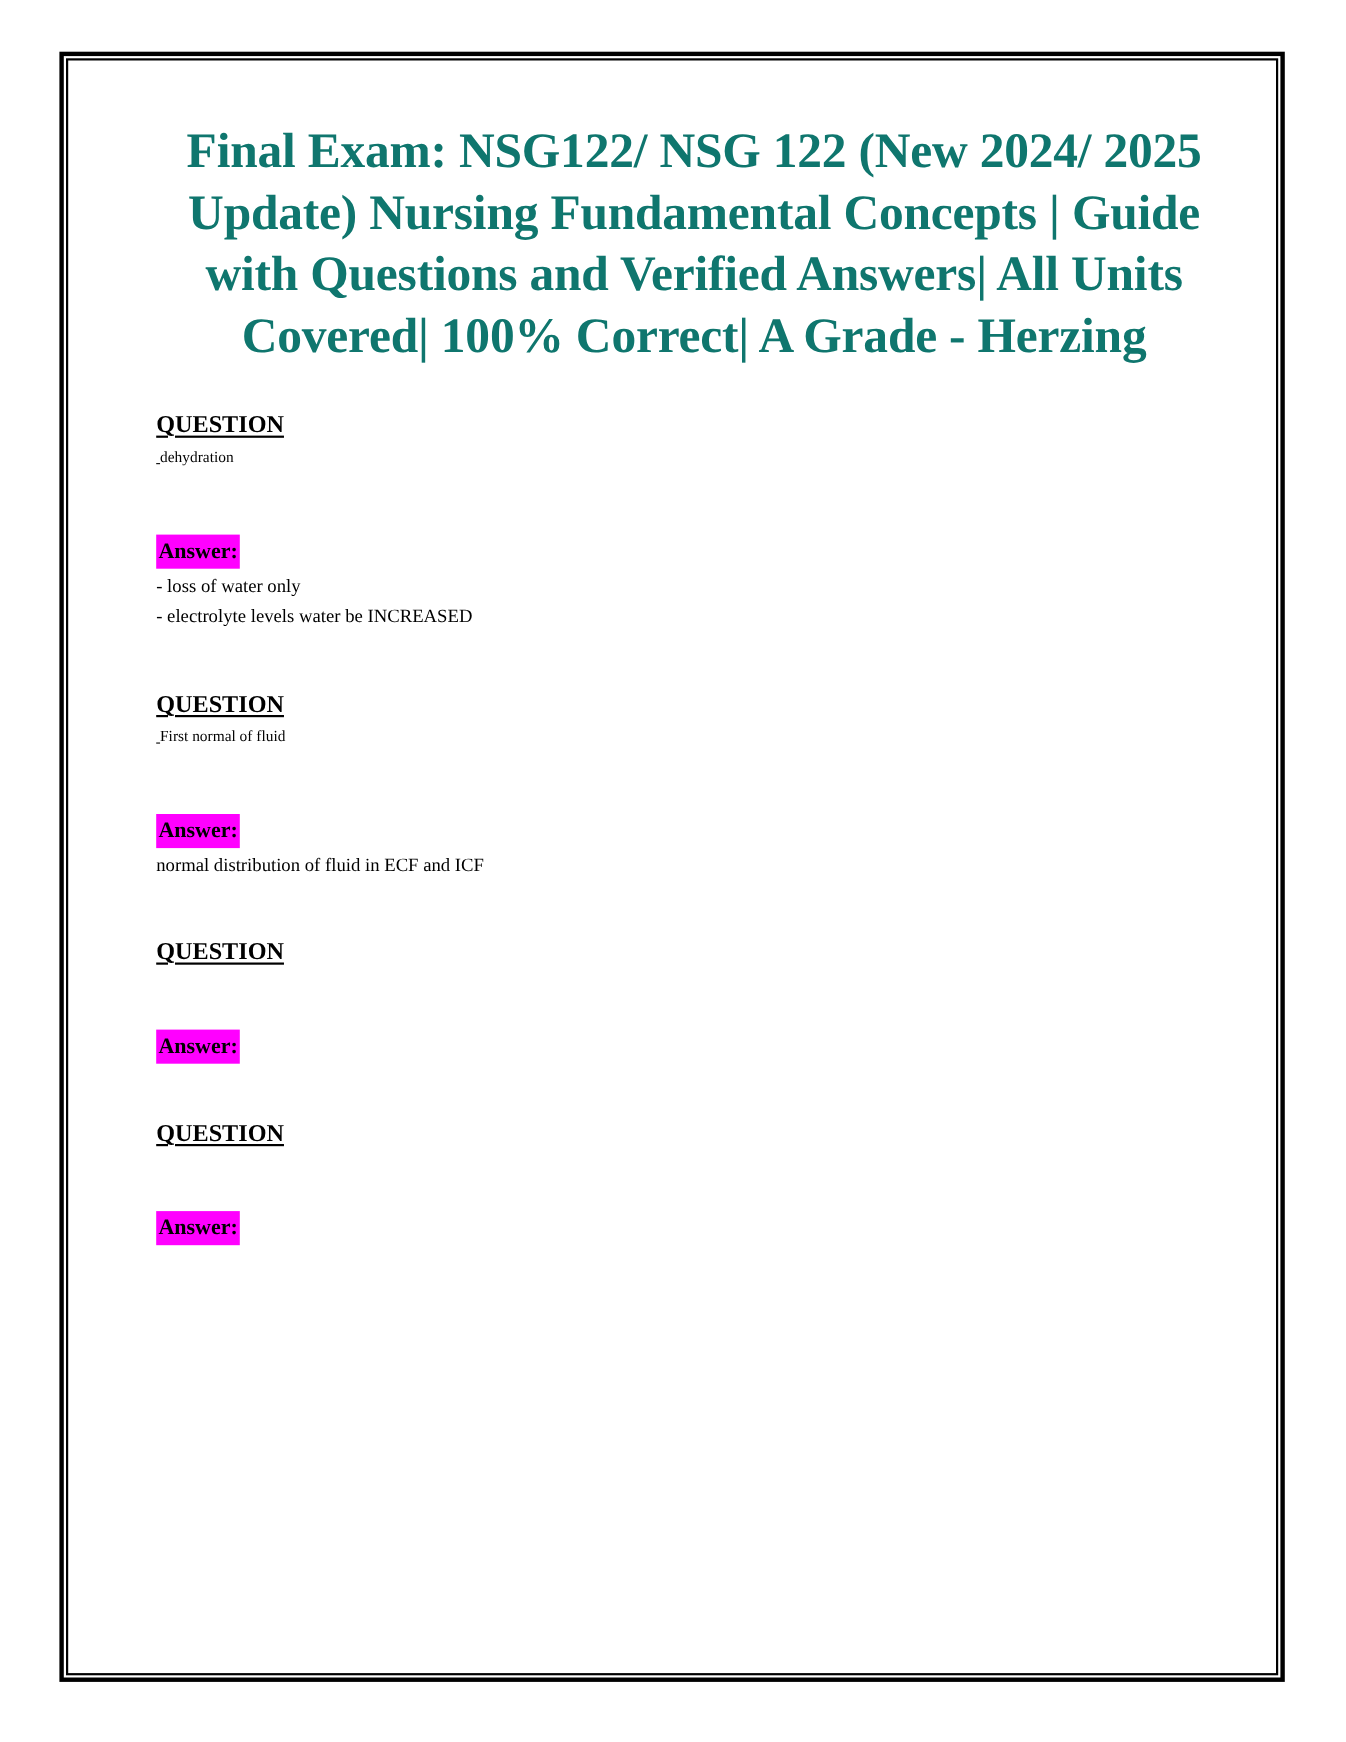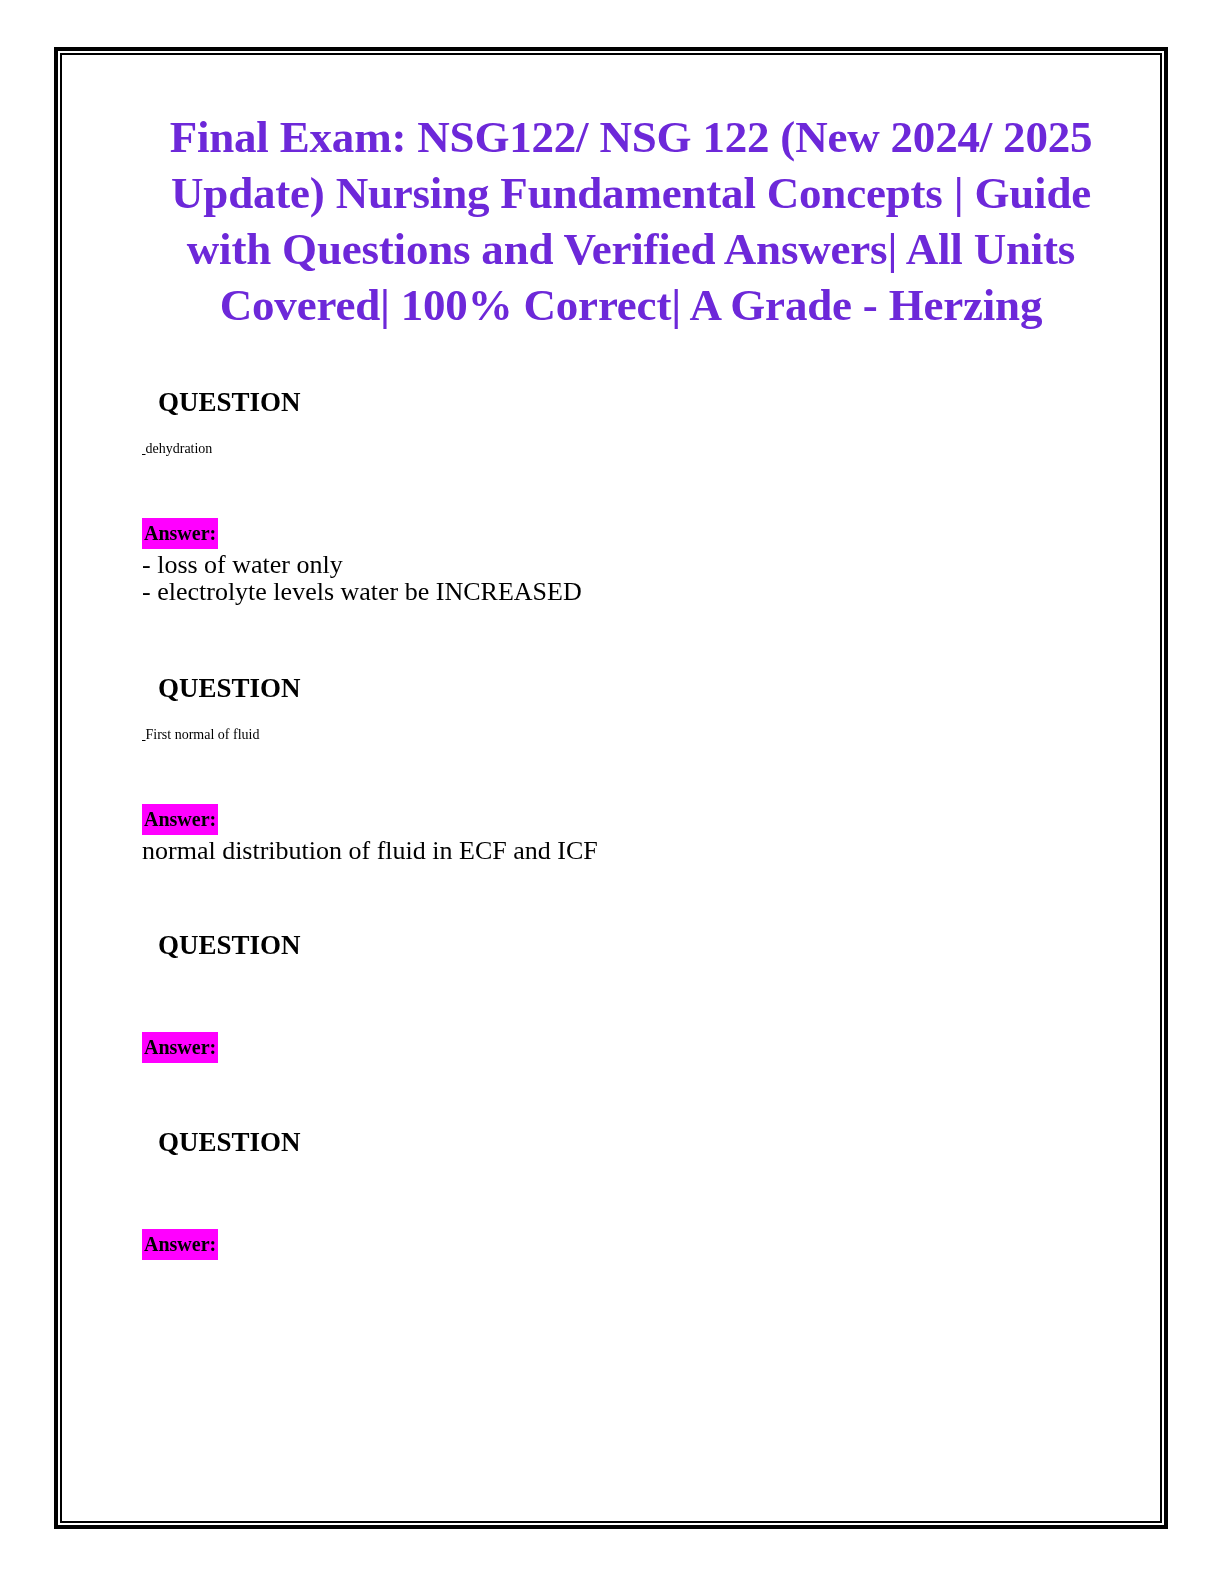--- a/index.html
+++ b/index.html
@@ -52,44 +52,45 @@
     left: 0;
     top: 0;
     right: 0;
     bottom: 0;
     padding: 54px 40px 0 80px;
     box-sizing: border-box;
   }
 
   
   .doc-title {
-    color: #6d28d9;
+    color: #0f766e;
     font-weight: bold;
     font-size: 45px;
     line-height: 56px;
     text-align: center;
     margin: 0 0 38px 0;
     padding: 0 6px;
     letter-spacing: -0.2px;
   }
 
   
   .qa-block {
     margin: 0 0 40px 0;
   }
   .qa-block:last-child {
     margin-bottom: 0;
   }
 
   .question-label {
-    font-size: 27px;
+    font-size: 22px;
     font-weight: bold;
     line-height: 30px;
+    text-decoration: underline;
     text-underline-offset: 3px;
-    margin: 16px;
+    margin: 0;
     display: inline-block;
   }
 
   .question-text {
     font-size: 14px;
     line-height: 26px;
     margin: 3px 0 0 0;
     white-space: pre;
   }
   .question-text .lead-mark {
@@ -108,21 +109,21 @@
     font-size: 20px;
     line-height: 28px;
     padding: 1px 2px 2px 2px;
     display: inline-block;
   }
 
   .answer-lines {
     margin: 2px 0 0 0;
   }
   .answer-line {
-    font-size: 26px;
+    font-size: 17px;
     line-height: 27px;
     margin: 0;
     color: #000000;
     white-space: pre-wrap;
   }
 
   
   .qa-block.block-1 { margin-bottom: 52px; }
   .qa-block.block-2 { margin-bottom: 50px; }
   .qa-block.block-3 { margin-bottom: 48px; }

